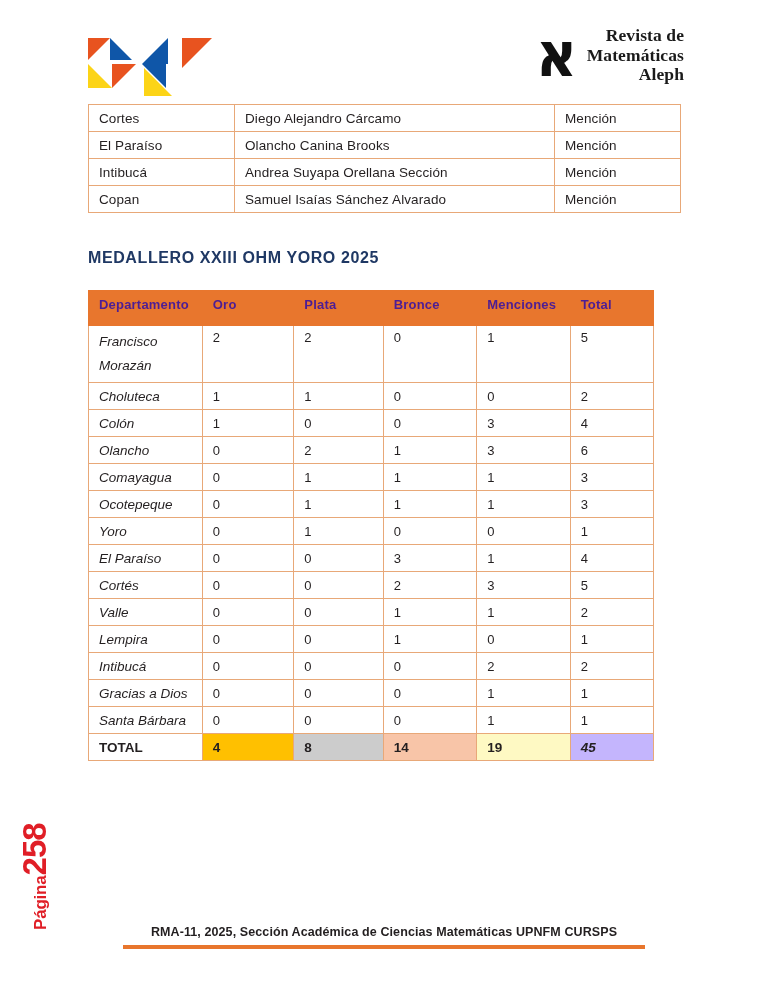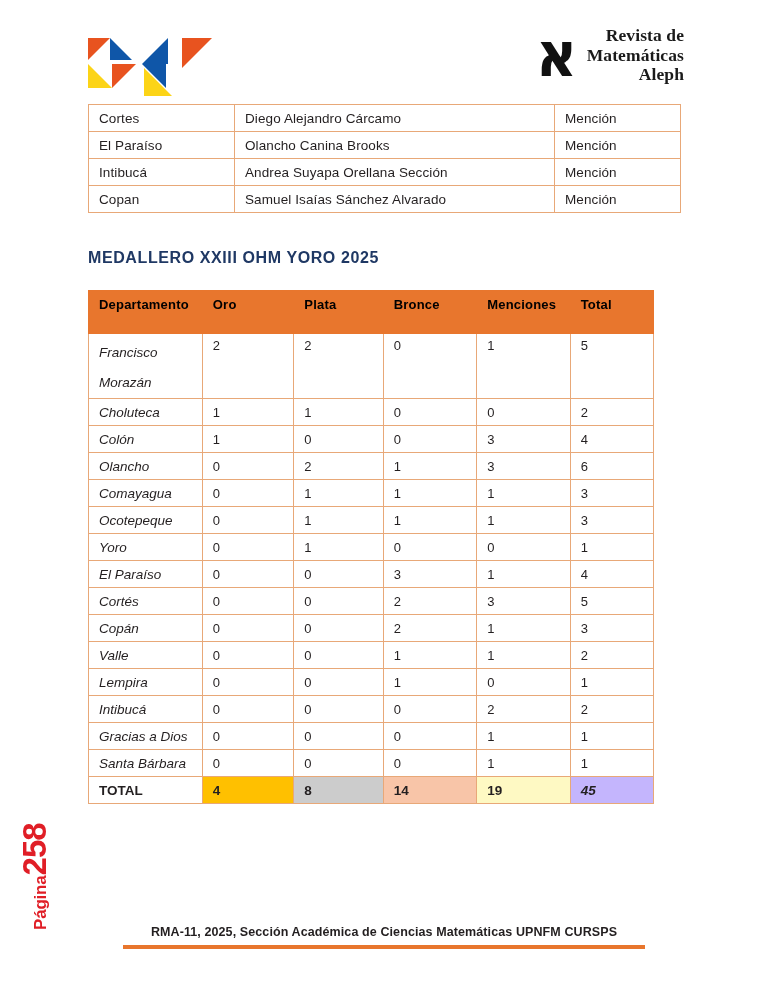--- a/index.html
+++ b/index.html
@@ -109,42 +109,42 @@
   
   .medal-table {
     position: absolute;
     left: 88px;
     top: 290px;
     width: 566px;
     font-size: 13px;
   }
   .medal-table thead th {
     background: #e8762d;
-    color: #000000;
+    color: #4c1d95;
     font-weight: bold;
     text-align: left;
     height: 26px;
-    padding: 0 0 16px 10px;
+    padding: 0 0 8px 10px;
     font-size: 13px;
     letter-spacing: 0.2px;
     border-color: #e8762d;
     margin-top: 48px;
   }
   .medal-table tbody td {
     height: 26px;
     padding: 0 0 0 10px;
     color: #231f20;
   }
   .medal-table tbody td.dept {
     font-style: italic;
     font-size: 13.5px;
     white-space: nowrap;
   }
   .medal-table tbody tr.tall td { height: 52px; vertical-align: top; padding-top: 4px; }
-  .medal-table tbody tr.tall td.dept { white-space: normal; line-height: 30px; }
+  .medal-table tbody tr.tall td.dept { white-space: normal; line-height: 24px; }
 
   .c-dept   { width: 112px; }
   .c-oro    { width: 90px; }
   .c-plata  { width: 88px; }
   .c-bronce { width: 92px; }
   .c-menc   { width: 92px; }
   .c-total  { width: 82px; }
 
   .medal-table tbody tr.total-row td {
     font-weight: bold;
@@ -355,28 +355,20 @@
       </tr>
       <tr>
         <td class="dept">Cortés</td>
         <td>0</td>
         <td>0</td>
         <td>2</td>
         <td>3</td>
         <td>5</td>
       </tr>
       <tr>
-        <td class="dept">Copán</td>
-        <td>0</td>
-        <td>0</td>
-        <td>2</td>
-        <td>1</td>
-        <td>3</td>
-      </tr>
-      <tr>
         <td class="dept">Valle</td>
         <td>0</td>
         <td>0</td>
         <td>1</td>
         <td>1</td>
         <td>2</td>
       </tr>
       <tr>
         <td class="dept">Lempira</td>
         <td>0</td>

